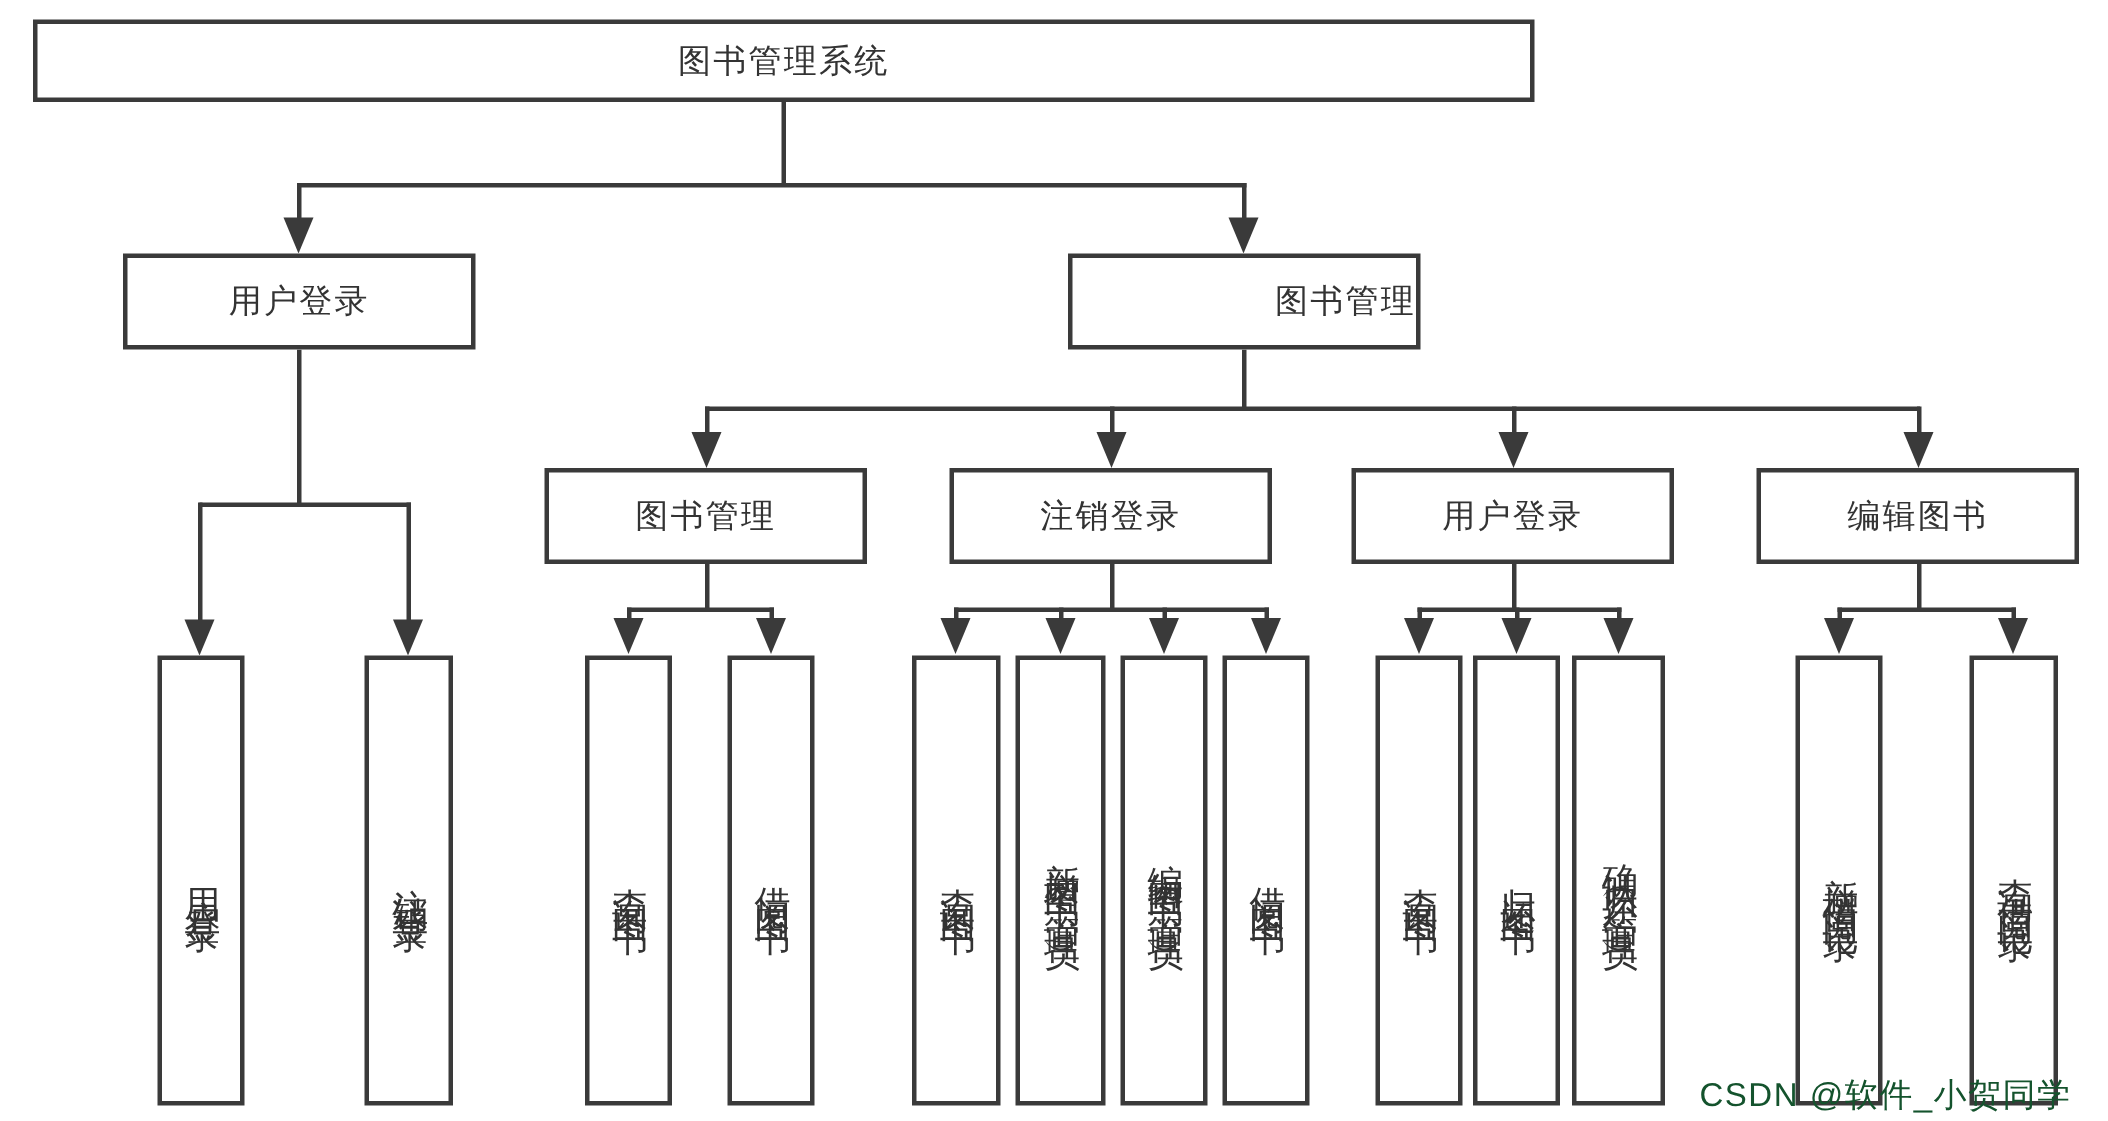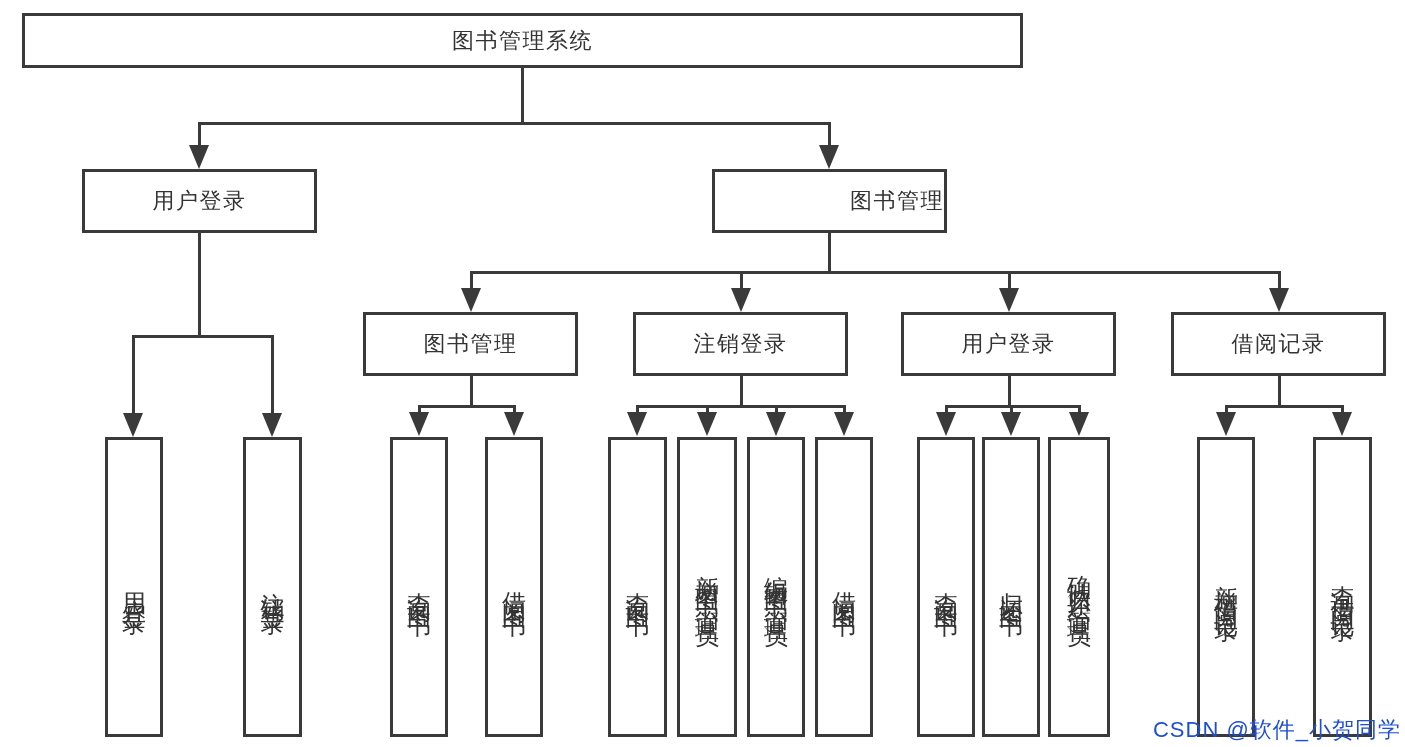--- a/index.html
+++ b/index.html
@@ -16,21 +16,21 @@
     writing-mode:vertical-rl;text-orientation:mixed;
     font-size:24px;line-height:1;letter-spacing:7px;color:#333;
   }
   .line{position:absolute;background:#3a3a3a;}
   .arrow{
     position:absolute;width:0;height:0;
     border-left:10px solid transparent;border-right:10px solid transparent;
     border-top:24px solid #3a3a3a;
   }
   .watermark{
-    position:absolute;right:4px;bottom:2px;font-size:22px;color:#1d4ed8;
+    position:absolute;right:24px;bottom:2px;font-size:22px;color:#14532d;
     letter-spacing:1px;white-space:nowrap;
   }
 </style>
 </head>
 <body>
 
 <div class="canvas">
 
   <div class="line" style="left:521px;top:68px;width:3px;height:56px;"></div>
   <div class="line" style="left:198px;top:122px;width:633px;height:3px;"></div>
@@ -105,21 +105,21 @@
   <div class="node hnode" style="left:363px;top:312px;width:215px;height:64px;">
     <span>图书管理</span>
   </div>
   <div class="node hnode" style="left:633px;top:312px;width:215px;height:64px;">
     <span>注销登录</span>
   </div>
   <div class="node hnode" style="left:901px;top:312px;width:215px;height:64px;">
     <span>用户登录</span>
   </div>
   <div class="node hnode" style="left:1171px;top:312px;width:215px;height:64px;">
-    <span>借阅记录</span>
+    <span>编辑图书</span>
   </div>
 
   <div class="node vnode" style="left:105px;top:437px;width:58px;height:300px;">
     <span>用户登录</span>
   </div>
   <div class="node vnode" style="left:243px;top:437px;width:59px;height:300px;">
     <span>注销登录</span>
   </div>
 
   <div class="node vnode" style="left:390px;top:437px;width:58px;height:300px;">

